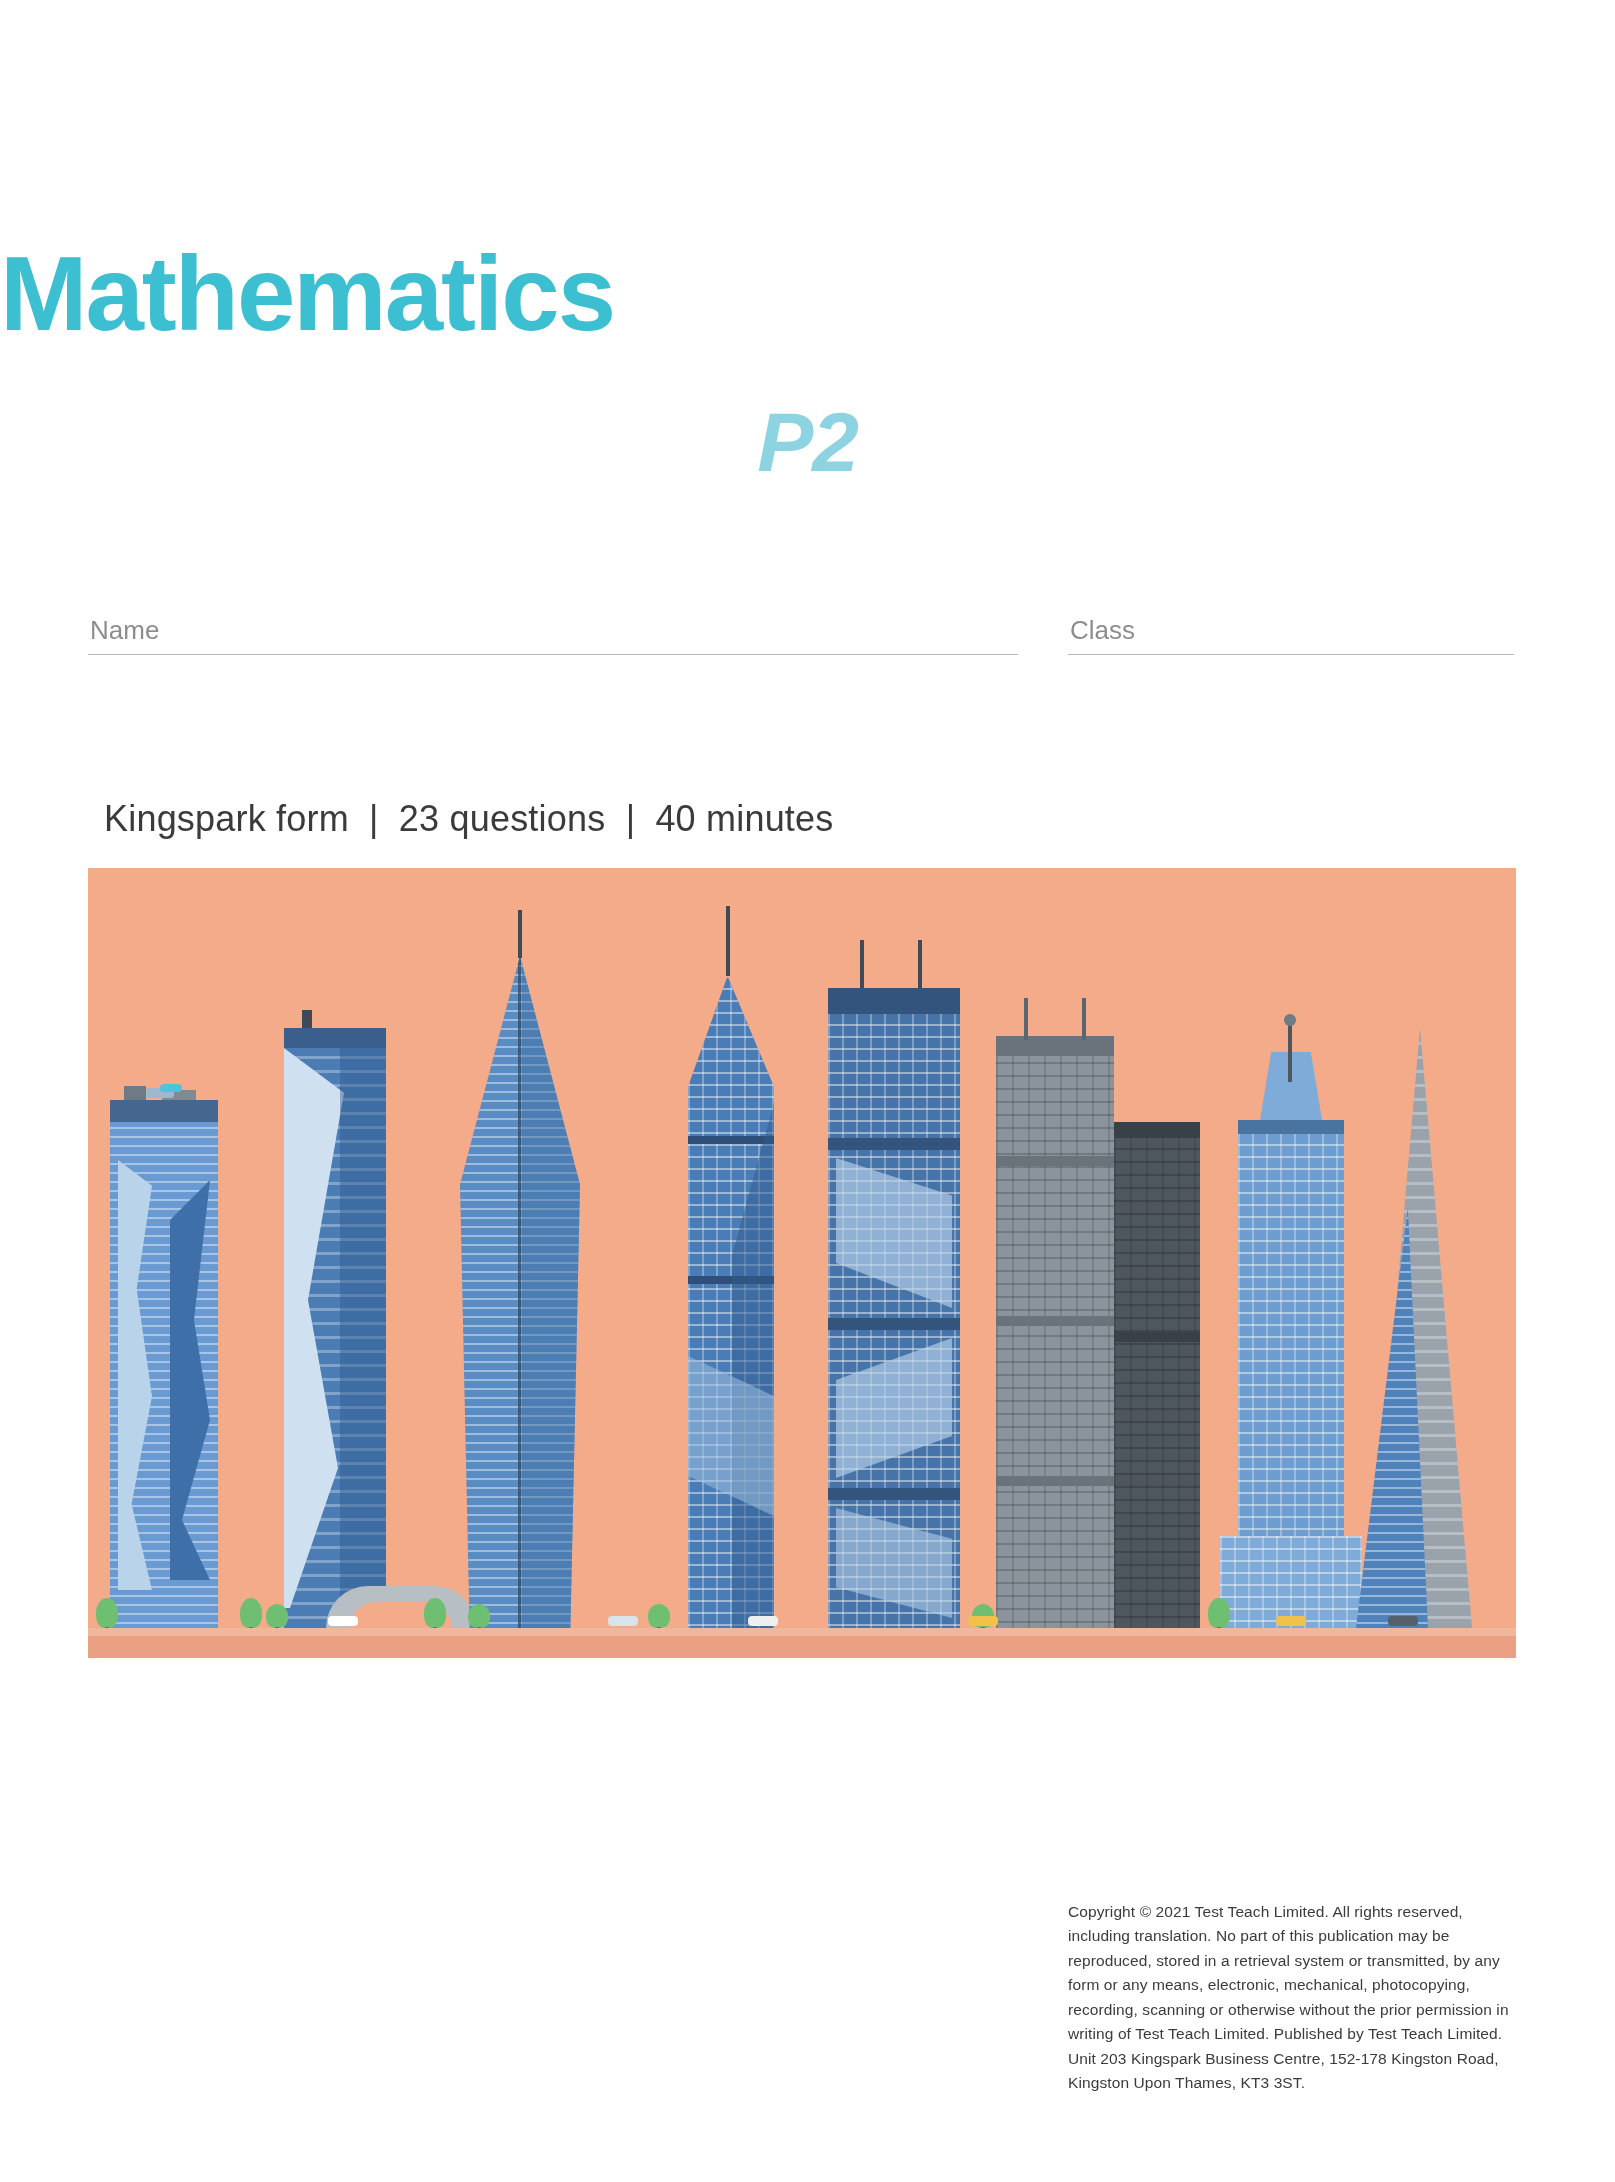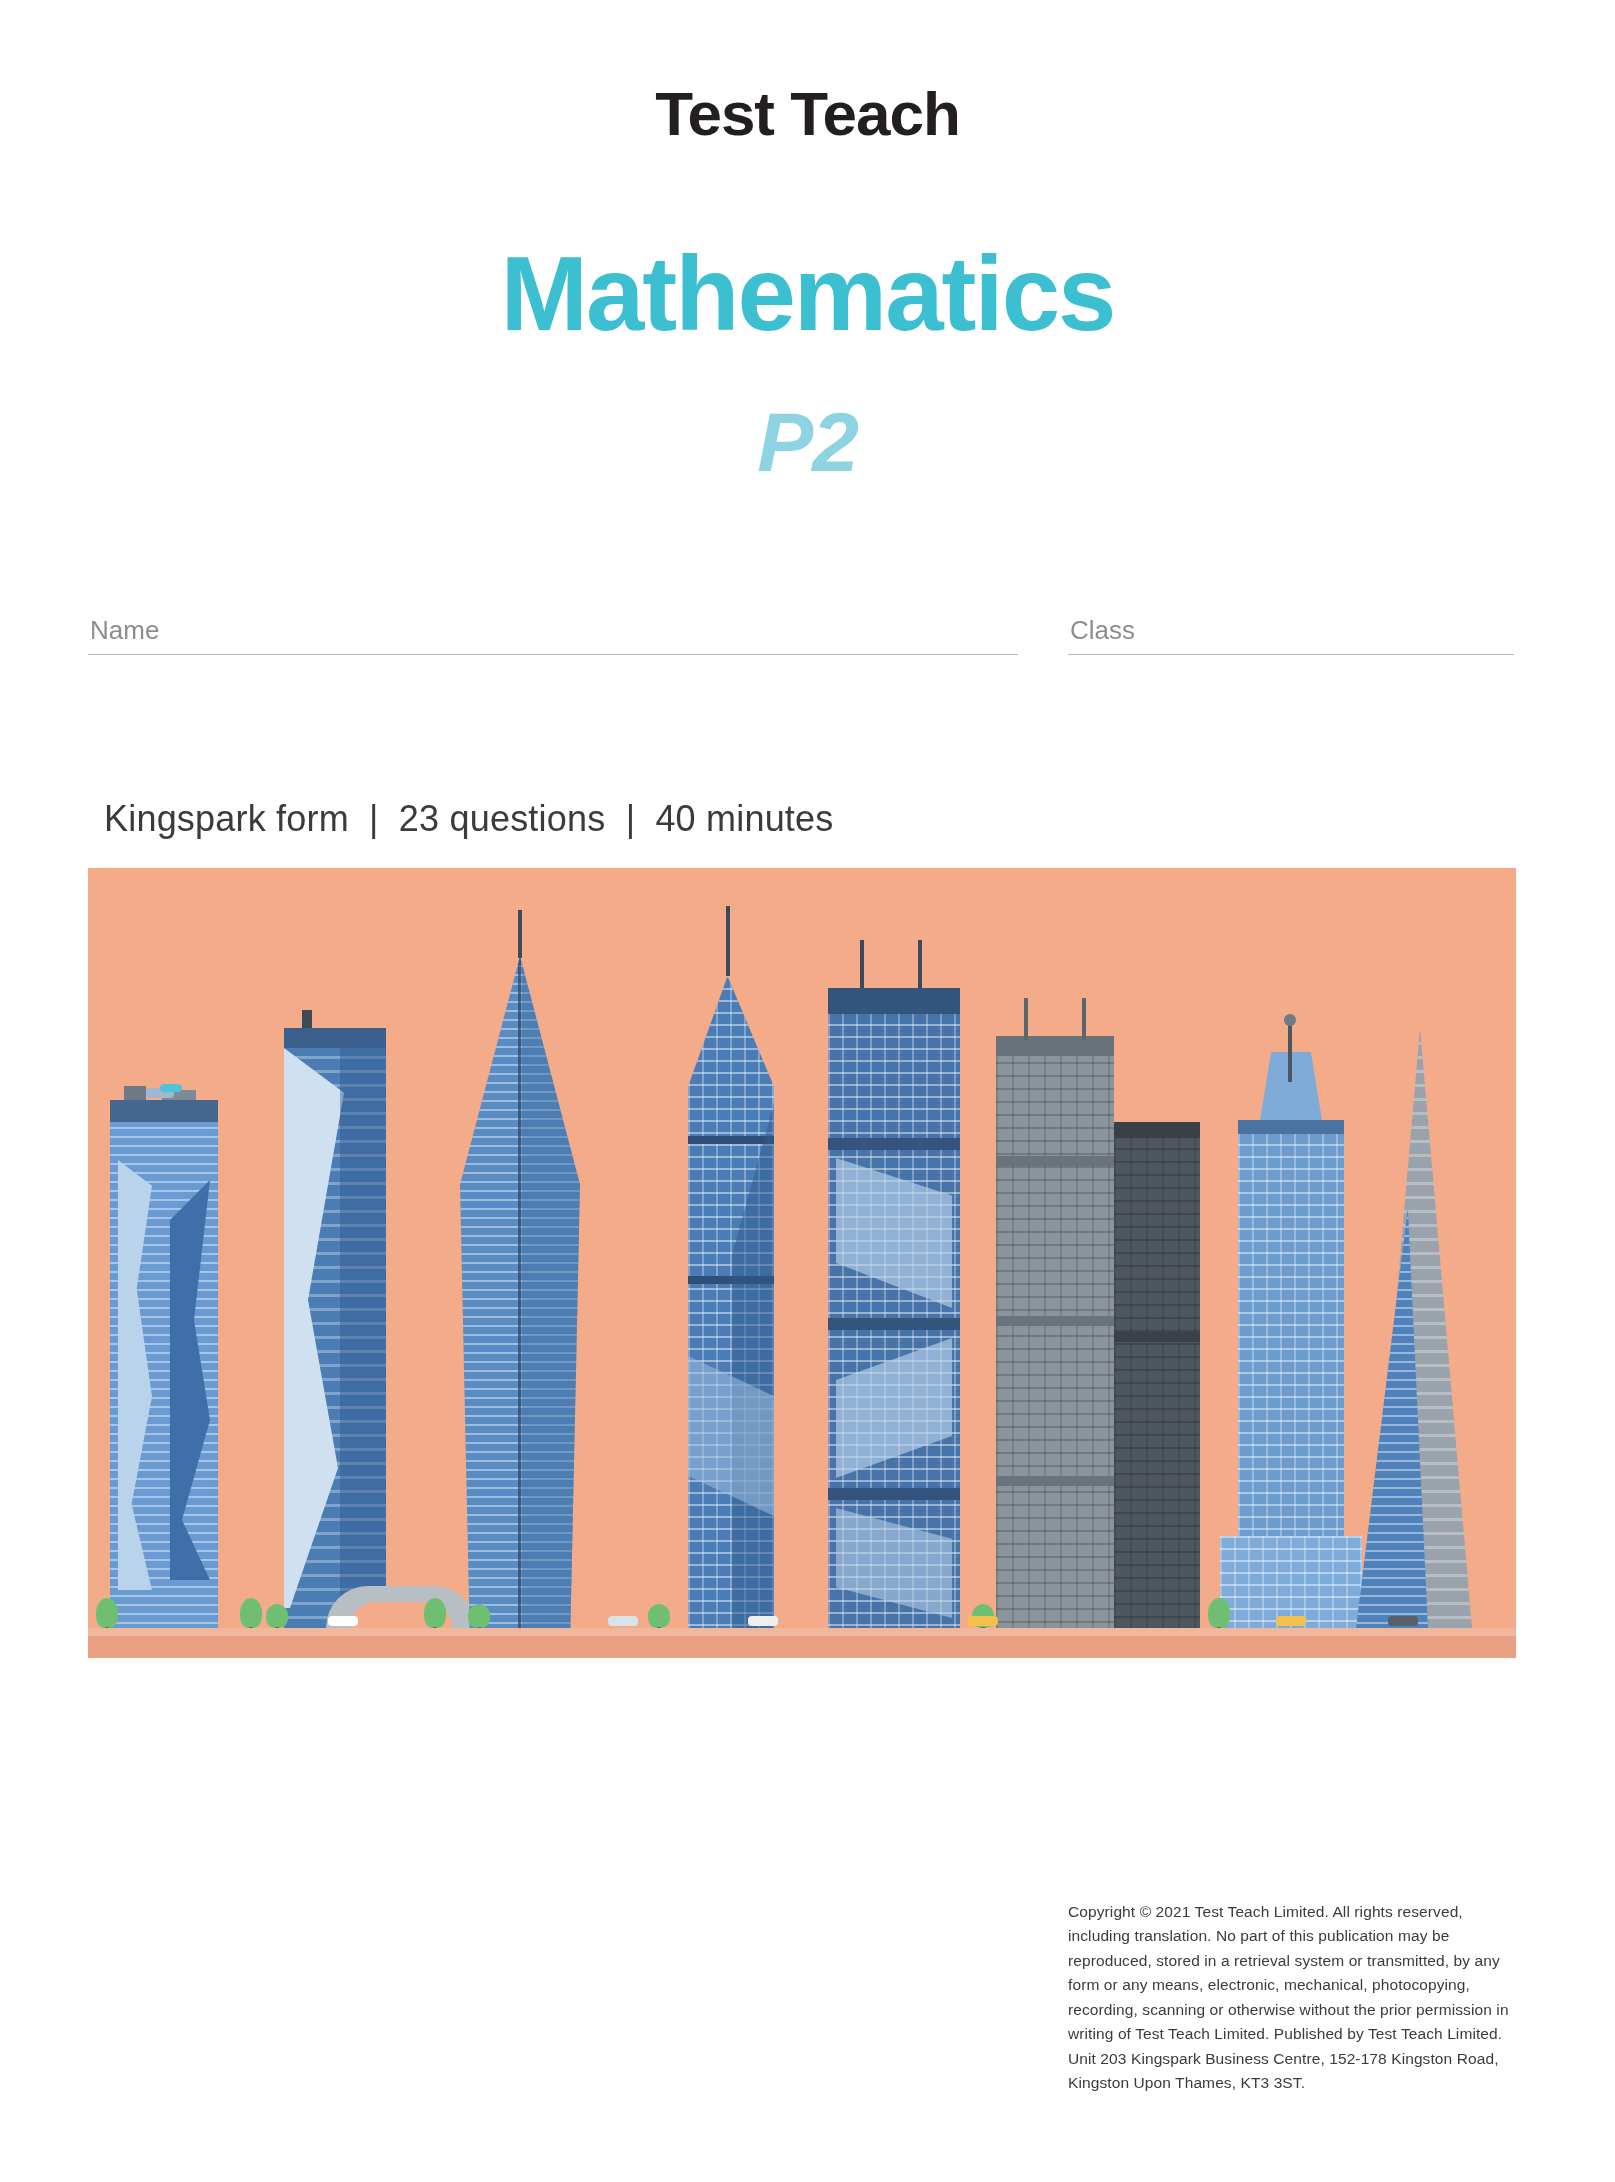--- a/index.html
+++ b/index.html
@@ -30,21 +30,21 @@
     font-size: 62px;
     font-weight: bold;
     letter-spacing: -1px;
     color: #231f20;
   }
   .subject {
     position: absolute;
     top: 240px;
     left: 0;
     width: 1615px;
-    text-align: center;
+    text-align: left;
     font-size: 105px;
     font-weight: bold;
     letter-spacing: -2px;
     color: #3cbfd0;
     line-height: 1.02;
   }
   .paper {
     position: absolute;
     top: 400px;
     left: 0;
@@ -191,21 +191,20 @@
     line-height: 1.58;
     color: #3b3b3b;
     letter-spacing: 0.1px;
   }
 </style>
 </head>
 <body>
 
 <div class="page">
 
-  <div class="brand">Test Teach</div>
   <div class="subject">Mathematics</div>
   <div class="paper">P2</div>
 
   <div class="field" id="class-field">
     <span class="field-label">Class</span>
     <input class="field-input" type="text" placeholder="" style="">
   </div>
 
   <div class="field" id="name-field">
     <span class="field-label">Name</span>

